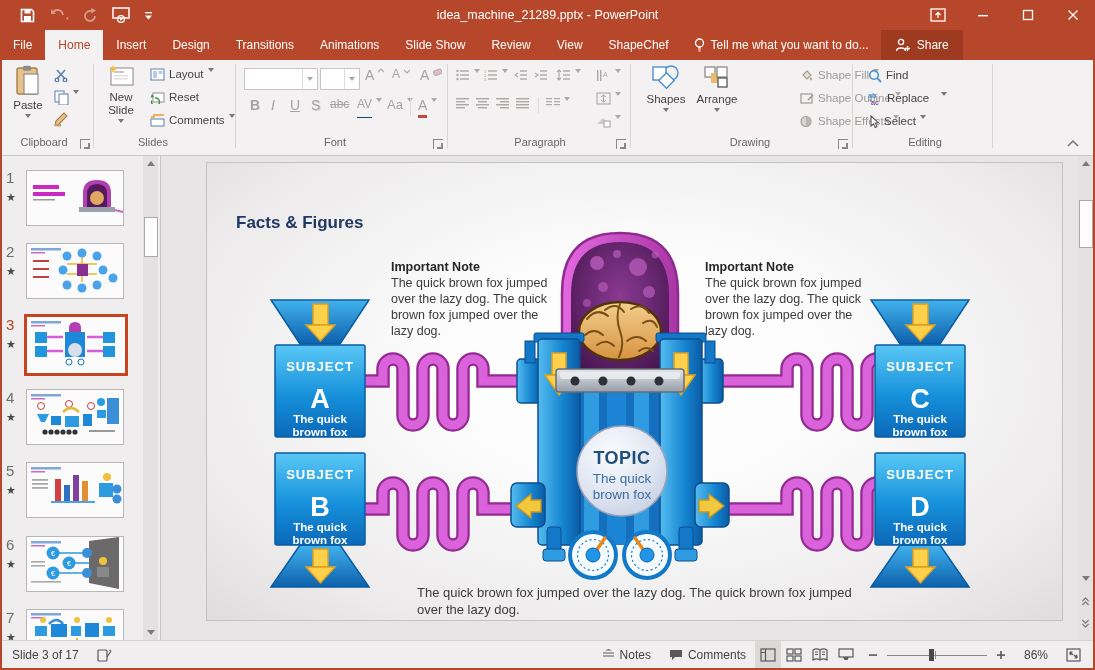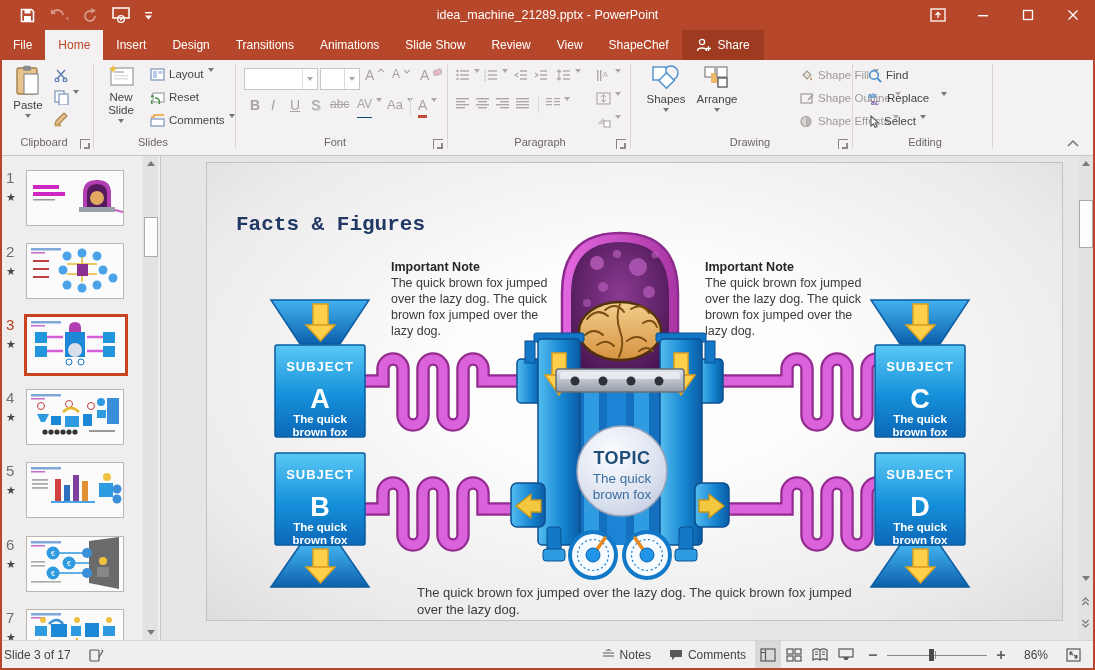--- a/index.html
+++ b/index.html
@@ -49,21 +49,21 @@
   .sbtn{position:absolute;left:0;width:15px;height:16px;display:flex;align-items:center;justify-content:center;background:#E3E1E1;}
   .sthumb{position:absolute;left:1px;width:12px;background:#FDFDFD;border:1px solid #ACA9A9;}
   .arrowglyph{width:0;height:0;border-left:4px solid transparent;border-right:4px solid transparent;}
   .aup{border-bottom:5px solid #7A7A7A;} .adn{border-top:5px solid #7A7A7A;}
   
   .editor{position:absolute;top:155px;left:161px;width:917px;height:485px;background:#E7E5E5;z-index:5;}
   .slide{position:absolute;left:46px;top:8px;width:855px;height:457px;
          background:radial-gradient(ellipse at 50% 45%, #FDFDFD 30%, #ECEAEA 78%, #DEDCDC 100%);
          box-shadow:0 0 0 1px #C4C2C0;}
   .s-title{position:absolute;left:21px;top:13px;font-size:27px;color:#8FAADC;}
-  .s-sub{position:absolute;left:29px;top:50px;font-size:21px;font-weight:700;color:#1F3864;font-family:Liberation Mono, monospace;}
+  .s-sub{position:absolute;left:29px;top:50px;font-size:17px;font-weight:700;color:#1F3864;}
   .note{position:absolute;top:96px;width:172px;font-size:12.5px;line-height:1.28;color:#3B3B3B;}
   .note b{display:block;color:#262626;}
   .s-footer{position:absolute;left:210px;top:422px;width:448px;font-size:13px;line-height:1.3;color:#3B3B3B;}
   .machine{position:absolute;left:0;top:0;}
   
   .vscroll{position:absolute;top:155px;left:1078px;width:15px;height:485px;background:#E3E1E1;z-index:12;}
   
   .statusbar{position:absolute;top:640px;left:0;width:100%;height:28px;background:#F0EEEE;border-top:1px solid #D5D3D1;
              z-index:30;font-size:12px;color:#444;display:flex;align-items:center;}
   .sb-item{display:flex;align-items:center;gap:5px;padding:0 9px;height:100%;}
@@ -145,20 +145,29 @@
   <span class="tab">File</span>
   <span class="tab active">Home</span>
   <span class="tab">Insert</span>
   <span class="tab">Design</span>
   <span class="tab">Transitions</span>
   <span class="tab">Animations</span>
   <span class="tab">Slide Show</span>
   <span class="tab">Review</span>
   <span class="tab">View</span>
   <span class="tab">ShapeChef</span>
+  <span class="tellme">
+    <span class="micon">
+          <svg width="11" height="15" viewBox="0 0 11 15">
+            <circle cx="5.5" cy="5" r="4" fill="none" stroke="#fff" stroke-width="1.3"></circle>
+            <path d="M4 9 h3 M4 11 h3 M4.5 13 h2" stroke="#fff" stroke-width="1.2"></path>
+          </svg>
+        </span>
+    <span>Tell me what you want to do...</span>
+  </span>
   <span class="sharebtn">
     <span class="micon">
           <svg width="16" height="14" viewBox="0 0 16 14">
             <circle cx="6" cy="4" r="2.6" fill="none" stroke="#fff" stroke-width="1.3"></circle>
             <path d="M1.5 13 c0 -4 9 -4 9 0" fill="none" stroke="#fff" stroke-width="1.3"></path>
             <path d="M12.5 8 v5 M10 10.5 h5" stroke="#fff" stroke-width="1.3"></path>
           </svg>
         </span>
     <span>Share</span>
   </span>
@@ -915,21 +924,21 @@
         </svg>
       </span>
   <span class="sbtn" style="top:460px;width:15px;">
         <svg width="11" height="11" viewBox="0 0 14 13">
           <path class="chev" d="M3 2 L7 6 L11 2 M3 7 L7 11 L11 7"></path>
         </svg>
       </span>
 </div>
 
 <div class="statusbar">
-  <span class="sb-item" style="padding-left:4px;">Slide 3 of 17</span>
+  <span class="sb-item" style="padding-left:12px;">Slide 3 of 17</span>
   <span class="sb-item">
         <svg width="15" height="14" viewBox="0 0 15 14">
           <rect x="1" y="2" width="9" height="11" rx="1" fill="none" stroke="#595959" stroke-width="1.2"></rect>
           <path d="M10 9 l4 -6 M14 3 l-1.5 -1" stroke="#595959" stroke-width="1.2" fill="none"></path>
         </svg>
       </span>
   <span style="margin-left:auto;"></span>
   <span class="sb-item">
         <svg width="13" height="12" viewBox="0 0 13 12">
           <path d="M1 4 h11 M1 7 h11" stroke="#595959" stroke-width="1.2"></path>

